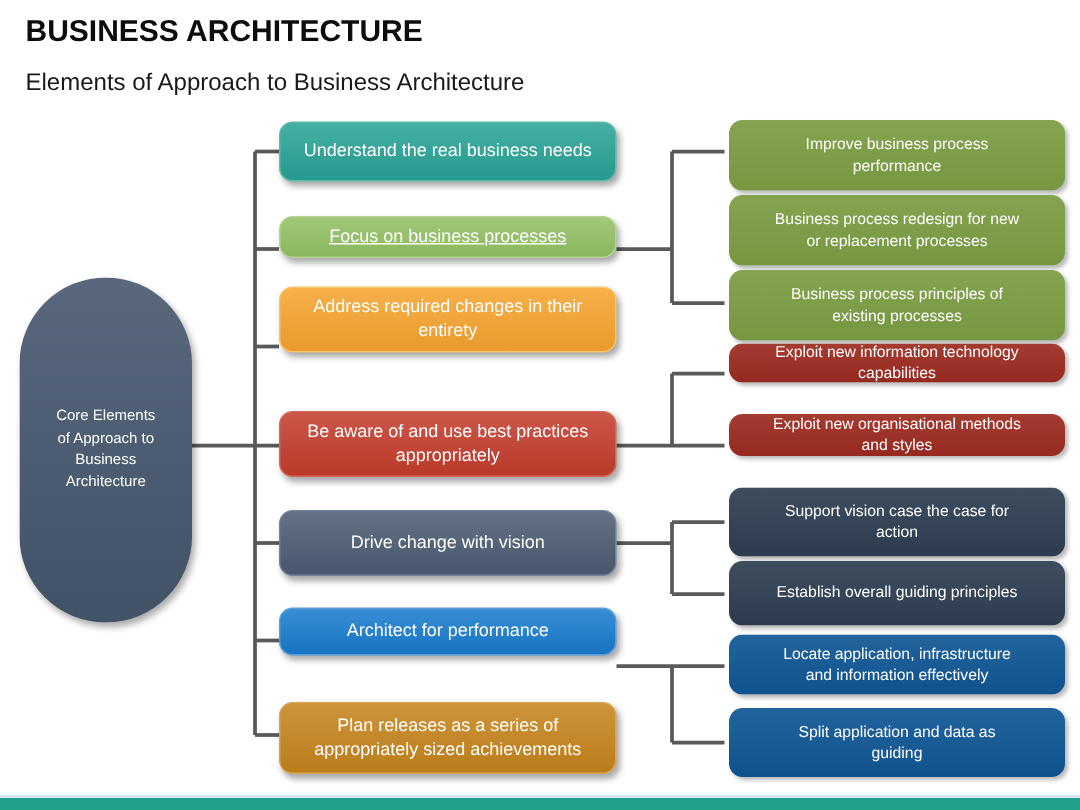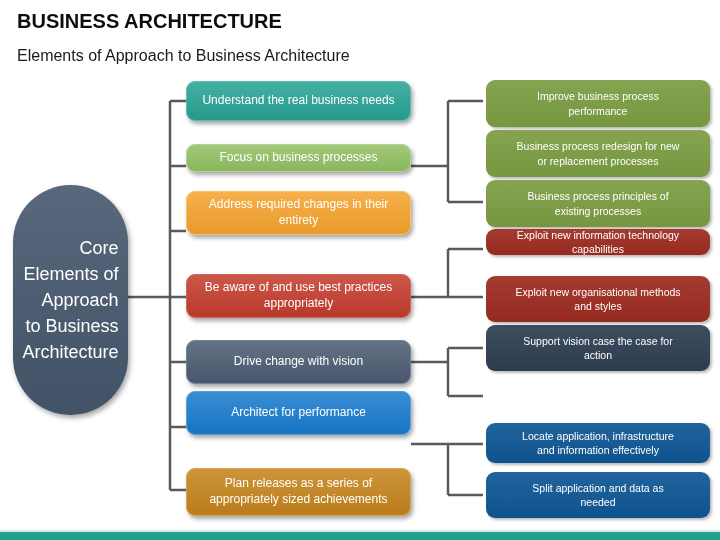--- a/index.html
+++ b/index.html
@@ -11,21 +11,21 @@
     position:absolute;left:17px;top:10px;width:600px;
     font-size:20px;font-weight:700;color:#0d0d0d;letter-spacing:0px;
   }
   .subtitle{
     position:absolute;left:17px;top:47px;width:600px;
     font-size:16px;font-weight:400;color:#1a1a1a;
   }
   .oval{
     position:absolute;left:13px;top:185px;width:115px;height:230px;
     border-radius:58px;display:flex;align-items:center;justify-content:center;
-    text-align:right;color:#fff;font-size:18px;line-height:1.45;
+    text-align:center;color:#fff;font-size:10px;line-height:1.45;
     padding:0 24px;box-sizing:border-box;
     box-shadow:2px 3px 5px rgba(0,0,0,0.35);
     background-image:linear-gradient(to bottom,rgba(255,255,255,0.10),rgba(0,0,0,0.06));
   }
   .connector-svg{position:absolute;left:0;top:0;width:720px;height:540px;}
   .box{
     position:absolute;display:flex;align-items:center;justify-content:center;
     text-align:center;color:#ffffff;box-sizing:border-box;
     border-radius:9px;
   }
@@ -83,32 +83,33 @@
 
       <line x1="411" y1="444" x2="483" y2="444"></line>
       <line x1="448" y1="444" x2="448" y2="495"></line>
       <line x1="448" y1="495" x2="483" y2="495"></line>
     </g>
   </svg>
 
   <div class="oval" style="background-color: rgb(70, 87, 109);">Core Elements of Approach to Business Architecture</div>
 
   <div class="box box-mid" style="top: 81px; height: 40px; background-color: rgb(39, 162, 148); border-color: rgb(93, 188, 174);">Understand the real business needs</div>
-  <div class="box box-mid" style="top: 144px; height: 28px; background-color: rgb(146, 192, 99); border-color: rgb(180, 211, 147);">Focus on business processes</div>
+  <div class="box box-mid" style="top: 144px; height: 28px; background-color: rgb(146, 192, 99); border-color: rgb(180, 211, 147); text-decoration: underline;">Focus on business processes</div>
   <div class="box box-mid" style="top: 191px; height: 44px; background-color: rgb(245, 163, 45); border-color: rgb(248, 194, 104);">Address required changes in their entirety</div>
   <div class="box box-mid" style="top: 274px; height: 44px; background-color: rgb(195, 60, 44); border-color: rgb(211, 104, 90);">Be aware of and use best practices appropriately</div>
   <div class="box box-mid" style="top: 340px; height: 44px; background-color: rgb(75, 91, 113); border-color: rgb(115, 131, 155);">Drive change with vision</div>
-  <div class="box box-mid" style="top: 391px; height: 44px; background-color: rgb(24, 123, 205); border-color: rgb(85, 160, 221);">Architect for performance</div>
+  <div class="box box-mid" style="top: 405px; height: 32px; background-color: rgb(24, 123, 205); border-color: rgb(85, 160, 221);">Architect for performance</div>
   <div class="box box-mid" style="top: 468px; height: 48px; background-color: rgb(197, 131, 27); border-color: rgb(218, 165, 82);">Plan releases as a series of appropriately sized achievements</div>
 
   <div class="box box-right" style="top: 80px; height: 47px; background-color: rgb(123, 156, 66);">Improve business process performance</div>
   <div class="box box-right" style="top: 130px; height: 47px; background-color: rgb(123, 156, 66);">Business process redesign for new or replacement processes</div>
   <div class="box box-right" style="top: 180px; height: 47px; background-color: rgb(123, 156, 66);">Business process principles of existing processes</div>
   <div class="box box-right" style="top: 229px; height: 26px; background-color: rgb(156, 43, 32);">Exploit new information technology capabilities</div>
-  <div class="box box-right" style="top: 276px; height: 46px; background-color: rgb(156, 43, 32);">Exploit new organisational methods and styles</div>
+  <div class="box box-right" style="top: 276px; height: 28px; background-color: rgb(156, 43, 32);">Exploit new organisational methods and styles</div>
   <div class="box box-right" style="top: 325px; height: 46px; background-color: rgb(46, 62, 81);">Support vision case the case for action</div>
+  <div class="box box-right" style="top: 374px; height: 43px; background-color: rgb(46, 62, 81);">Establish overall guiding principles</div>
   <div class="box box-right" style="top: 423px; height: 40px; background-color: rgb(15, 86, 148);">Locate application, infrastructure and information effectively</div>
-  <div class="box box-right" style="top: 472px; height: 46px; background-color: rgb(15, 86, 148);">Split application and data as needed</div>
+  <div class="box box-right" style="top: 472px; height: 46px; background-color: rgb(15, 86, 148);">Split application and data as guiding</div>
 
   <div class="footer-hairline" style="background-color: rgb(216, 230, 242);"></div>
   <div class="footer-bar" style="background-color: rgb(33, 161, 137);"></div>
 
 </div>
 
 </body></html>

